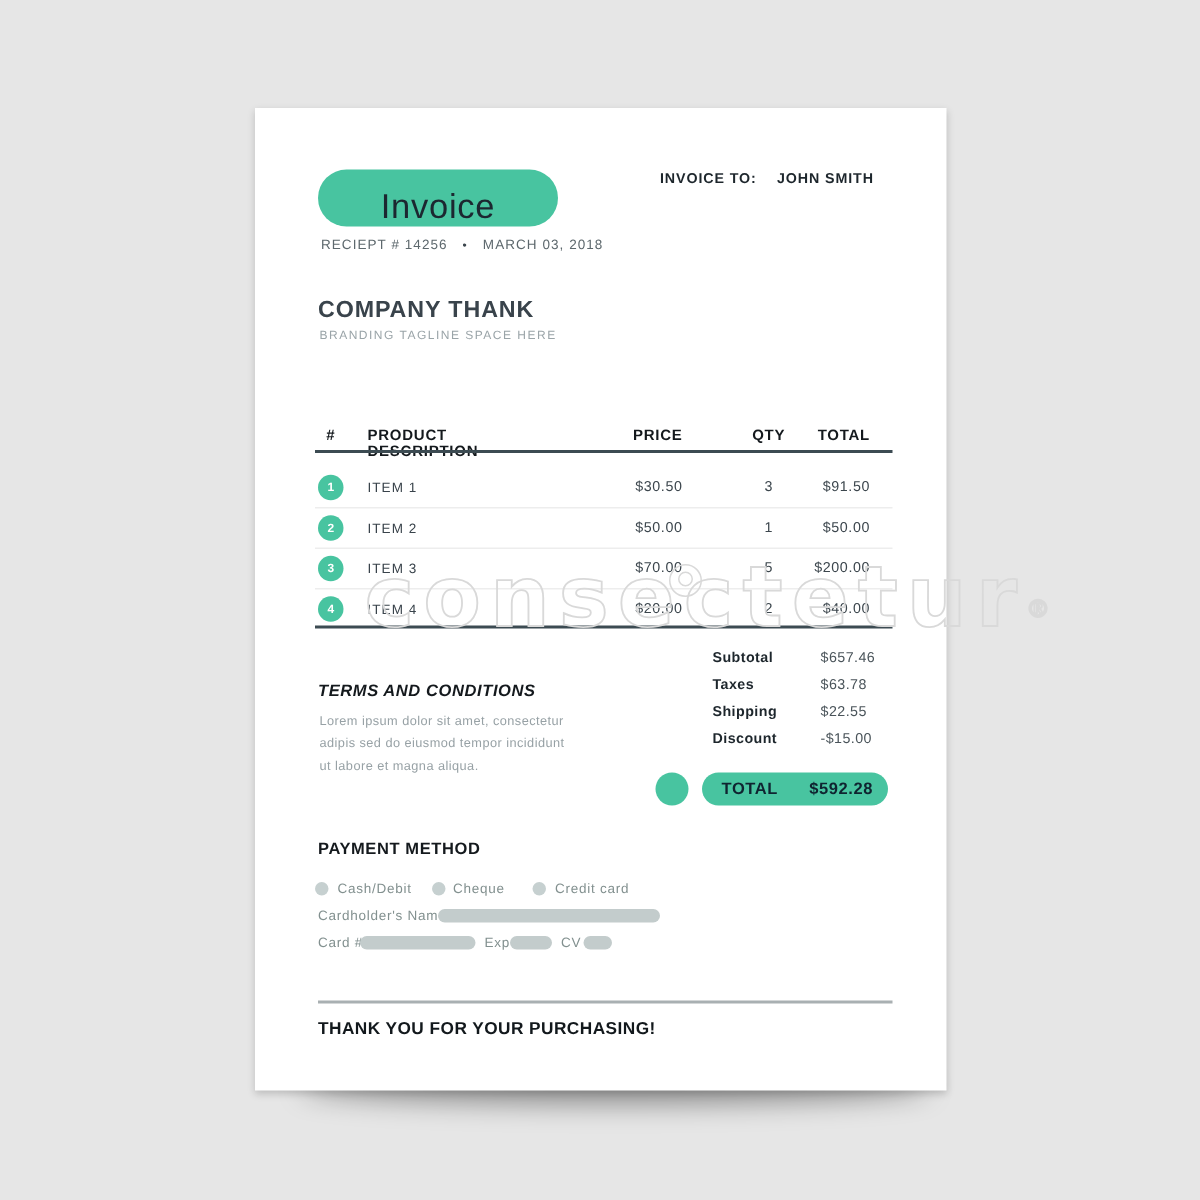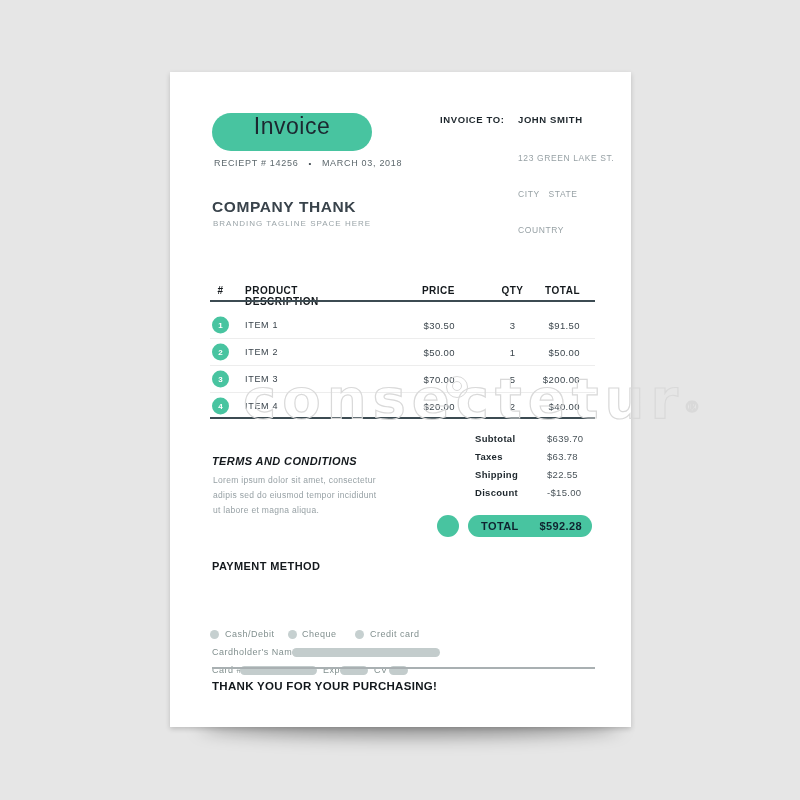--- a/index.html
+++ b/index.html
@@ -19,21 +19,21 @@
   }
   .page {
     position:absolute; left:170px; top:72px; width:461px; height:655px;
     background:#ffffff; box-shadow:0 2px 5px rgba(0,0,0,0.18);
   }
 
   
   .invoice-pill {
     position:absolute; left:42px; top:41px; width:160px; height:38px;
     background:#48c4a0; border-radius:19px;
-    display:flex; align-items:flex-start; justify-content:center;
+    display:flex; align-items:flex-end; justify-content:center;
     font-size:23px; font-weight:500; color:#1c2730; letter-spacing:0.5px;
   }
   .receipt-line {
     position:absolute; left:44px; top:86px;
     font-size:9px; letter-spacing:0.7px; color:#5d686d; white-space:pre;
   }
   .receipt-line .dot { color:#3c464d; margin:0 10px; font-size:8px; }
   .invoice-to-label {
     position:absolute; left:270px; top:42px;
     font-size:9.5px; font-weight:700; letter-spacing:0.6px; color:#1d262c;
@@ -102,21 +102,21 @@
   .terms-body {
     position:absolute; left:43px; top:401px; width:172px;
     font-size:8.5px; letter-spacing:0.3px; color:#97a1a5; line-height:15px;
   }
 
   
   .payment-title {
     position:absolute; left:42px; top:488px;
     font-size:11px; font-weight:800; letter-spacing:0.4px; color:#14191d;
   }
-  .pay-row { position:absolute; width:556px; height:12px;margin-top:42px; }
+  .pay-row { position:absolute; width:556px; height:12px; }
   .radio-dot { position:absolute; width:9px; height:9px; border-radius:50%; background:#c6d0d0; top:1px; }
   .pay-label { position:absolute; font-size:9px; letter-spacing:0.5px; color:#82908f; }
   .input-pill { position:absolute; height:9px; border-radius:5px; background:#c3cccc; top:1px; }
 
   
   .footer-divider { position:absolute; left:42px; top:595px; width:383px; height:2px; background:#a9b0b2; }
   .thanks {
     position:absolute; left:42px; top:608px;
     font-size:11.5px; font-weight:800; letter-spacing:0.3px; color:#12181c;
   }
@@ -148,25 +148,20 @@
 
   <div class="page">
 
     <div class="invoice-pill">
       <span>Invoice</span>
     </div>
     <div class="receipt-line"><span>RECIEPT # 14256</span><span class="dot">•</span><span>MARCH 03, 2018</span></div>
 
     <div class="invoice-to-label">INVOICE TO:</div>
     <div class="recipient-name">JOHN SMITH</div>
-    <div class="recipient-address">
-      <div>123 GREEN LAKE ST.</div>
-      <div>CITY   STATE</div>
-      <div>COUNTRY</div>
-    </div>
 
     <div class="company-name">COMPANY THANK</div>
     <div class="company-tagline">BRANDING TAGLINE SPACE HERE</div>
 
     <div class="thead">
       <span class="col-num">#</span>
       <span class="col-desc">PRODUCT DESCRIPTION</span>
       <span class="col-price">PRICE</span>
       <span class="col-qty">QTY</span>
       <span class="col-total">TOTAL</span>
@@ -209,21 +204,21 @@
         </div>
       <div class="cellwrap col-desc item-desc">ITEM 4</div>
       <div class="cellwrap col-price item-val">$20.00</div>
       <div class="cellwrap col-qty item-val">2</div>
       <div class="cellwrap col-total item-val">$40.00</div>
     </div>
     <div class="rule-dark rule-bottom"></div>
 
     <div class="summary-row" style="top:361px;">
       <span class="summary-label">Subtotal</span>
-      <span class="summary-value">$639.70</span>
+      <span class="summary-value">$657.46</span>
     </div>
     <div class="summary-row" style="top:379px;">
       <span class="summary-label">Taxes</span>
       <span class="summary-value">$63.78</span>
     </div>
     <div class="summary-row" style="top:397px;">
       <span class="summary-label">Shipping</span>
       <span class="summary-value">$22.55</span>
     </div>
     <div class="summary-row" style="top:415px;">

